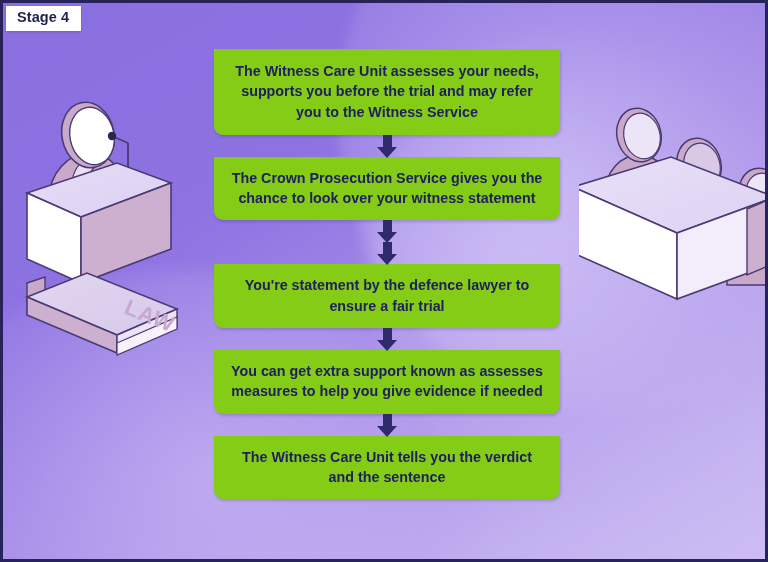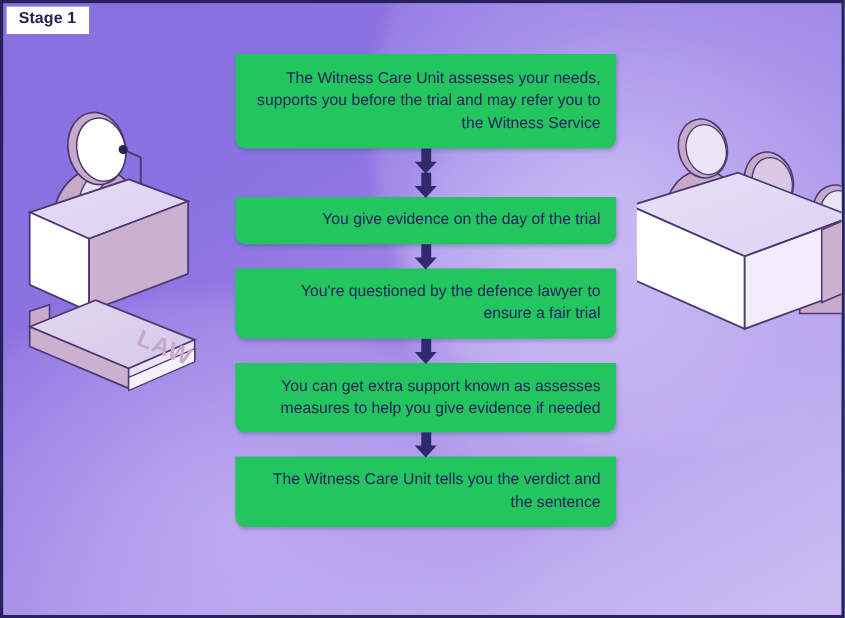--- a/index.html
+++ b/index.html
@@ -122,46 +122,46 @@
     position: absolute;
     top: 12px;
     width: 0;
     height: 0;
     border-left: 10px solid transparent;
     border-right: 10px solid transparent;
     border-top: 11px solid #2e2a6b;
   }
 
   .step-box {
-    background: #22c55e;
+    background: #84cc16;
     color: #1f2060;
-    text-align: right;
+    text-align: center;
     font-size: 14.3px;
-    font-weight: normal;
+    font-weight: bold;
     line-height: 1.42;
     padding: 11px 14px 12px;
     box-sizing: border-box;
     border-radius: 0 0 9px 9px;
     box-shadow: 1px 2px 3px rgba(40,30,95,0.20);
   }
   .step-box.tall3 { padding-top: 12px; padding-bottom: 13px; }
 
   .spacer-top { height: 19px; }
 </style>
 </head>
 <body>
 
 <div id="infographic">
 
   <div class="bg-base"></div>
   <div class="bg-glow-a"></div>
   <div class="bg-glow-b"></div>
   <div class="bg-sweep"></div>
 
-  <div class="stage-badge">Stage 1</div>
+  <div class="stage-badge">Stage 4</div>
 
   <div class="illus illus-left">
     <svg viewBox="0 0 200 300" width="200" height="300" xmlns="http://www.w3.org/2000/svg">
       <defs>
         <linearGradient id="deskTopG" x1="0" y1="0" x2="1" y2="1">
           <stop offset="0%" stop-color="#e6ddf6"></stop>
           <stop offset="100%" stop-color="#dcd0f2"></stop>
         </linearGradient>
         <linearGradient id="bookTopG" x1="0" y1="0" x2="1" y2="1">
           <stop offset="0%" stop-color="#e2d6ef"></stop>
@@ -252,34 +252,34 @@
 
     <div class="spacer-top"></div>
 
     <div class="step-box tall3">The Witness Care Unit assesses your needs, supports you before the trial and may refer you to the Witness Service</div>
 
     <div class="arrow">
       <div class="stem"></div>
       <div class="head"></div>
     </div>
 
-
-    <div class="arrow">
-      <div class="stem"></div>
-      <div class="head"></div>
-    </div>
-
-    <div class="step-box">You give evidence on the day of the trial</div>
-
-    <div class="arrow">
-      <div class="stem"></div>
-      <div class="head"></div>
-    </div>
-
-    <div class="step-box">You're questioned by the defence lawyer to ensure a fair trial</div>
+    <div class="step-box">The Crown Prosecution Service gives you the chance to look over your witness statement</div>
+
+    <div class="arrow">
+      <div class="stem"></div>
+      <div class="head"></div>
+    </div>
+
+
+    <div class="arrow">
+      <div class="stem"></div>
+      <div class="head"></div>
+    </div>
+
+    <div class="step-box">You're statement by the defence lawyer to ensure a fair trial</div>
 
     <div class="arrow">
       <div class="stem"></div>
       <div class="head"></div>
     </div>
 
     <div class="step-box">You can get extra support known as assesses measures to help you give evidence if needed</div>
 
     <div class="arrow">
       <div class="stem"></div>

